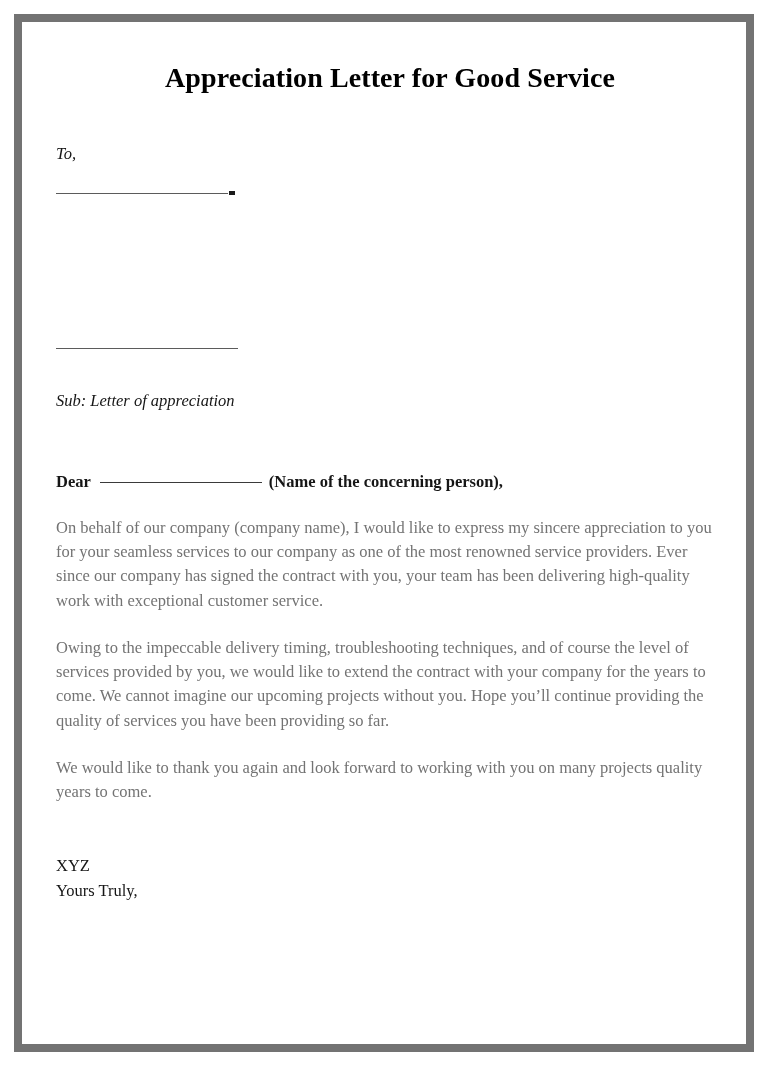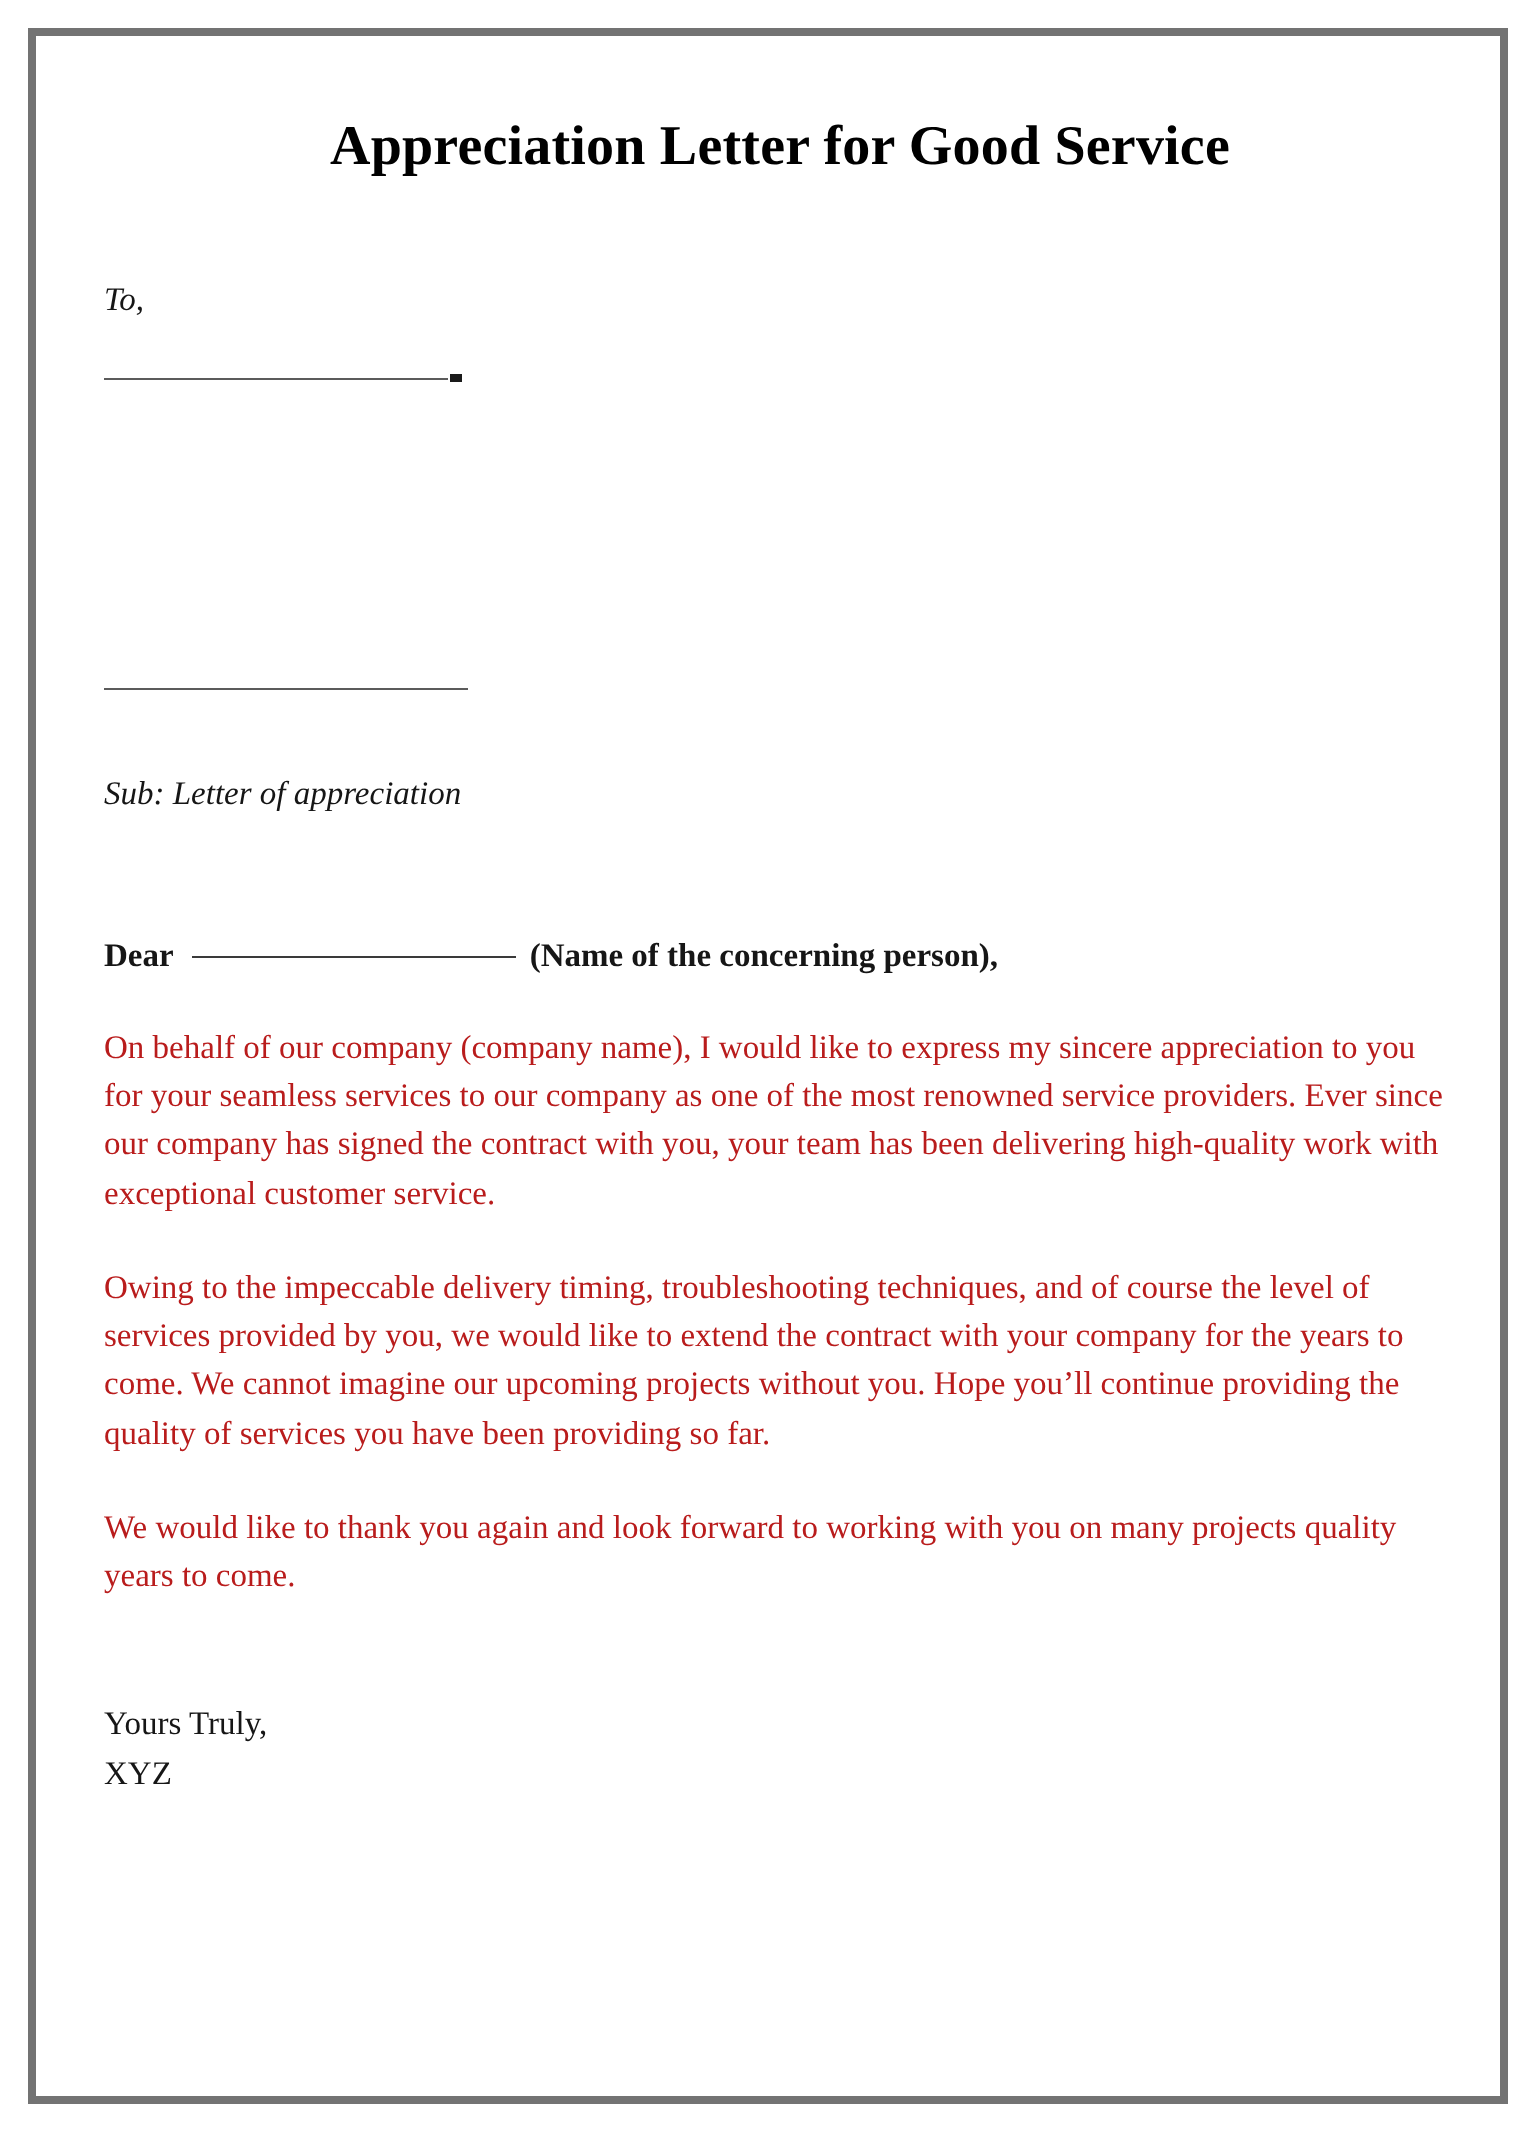--- a/index.html
+++ b/index.html
@@ -23,21 +23,21 @@
     box-sizing: border-box;
   }
 
   
   #letter-frame {
     position: absolute;
     left: 14px;
     top: 14px;
     width: 740px;
     height: 1038px;
-    border: 4px solid #737373;
+    border: 8px solid #737373;
     box-sizing: border-box;
     background: #ffffff;
   }
 
   #letter-body {
     position: absolute;
     left: 34px;
     top: 40px;
     right: 22px;
     box-sizing: border-box;
@@ -103,21 +103,21 @@
     height: 1px;
     background: #3a3a3a;
     margin: 0 7px 0 9px;
   }
 
   .para {
     font-size: 16.5px;
     line-height: 24.3px;
     margin: 0;
     padding: 0;
-    color: #b91c1c;
+    color: #737373;
     max-width: 676px;
     text-align: left;
   }
 
   .sig-line {
     font-size: 16.5px;
     line-height: 25px;
     margin: 0;
     color: #161616;
   }
@@ -174,19 +174,19 @@
       <div style="height:23px"></div>
 
       <p class="para">Owing to the impeccable delivery timing, troubleshooting techniques, and of course the level of services provided by you, we would like to extend the contract with your company for the years to come. We cannot imagine our upcoming projects without you. Hope you’ll continue providing the quality of services you have been providing so far.</p>
 
       <div style="height:23px"></div>
 
       <p class="para">We would like to thank you again and look forward to working with you on many projects quality years to come.</p>
 
       <div style="height:48px"></div>
 
+      <p class="sig-line">XYZ</p>
+
       <p class="sig-line">Yours Truly,</p>
-
-      <p class="sig-line">XYZ</p>
 
     </div>
   </div>
 </div>
 
 </body></html>

